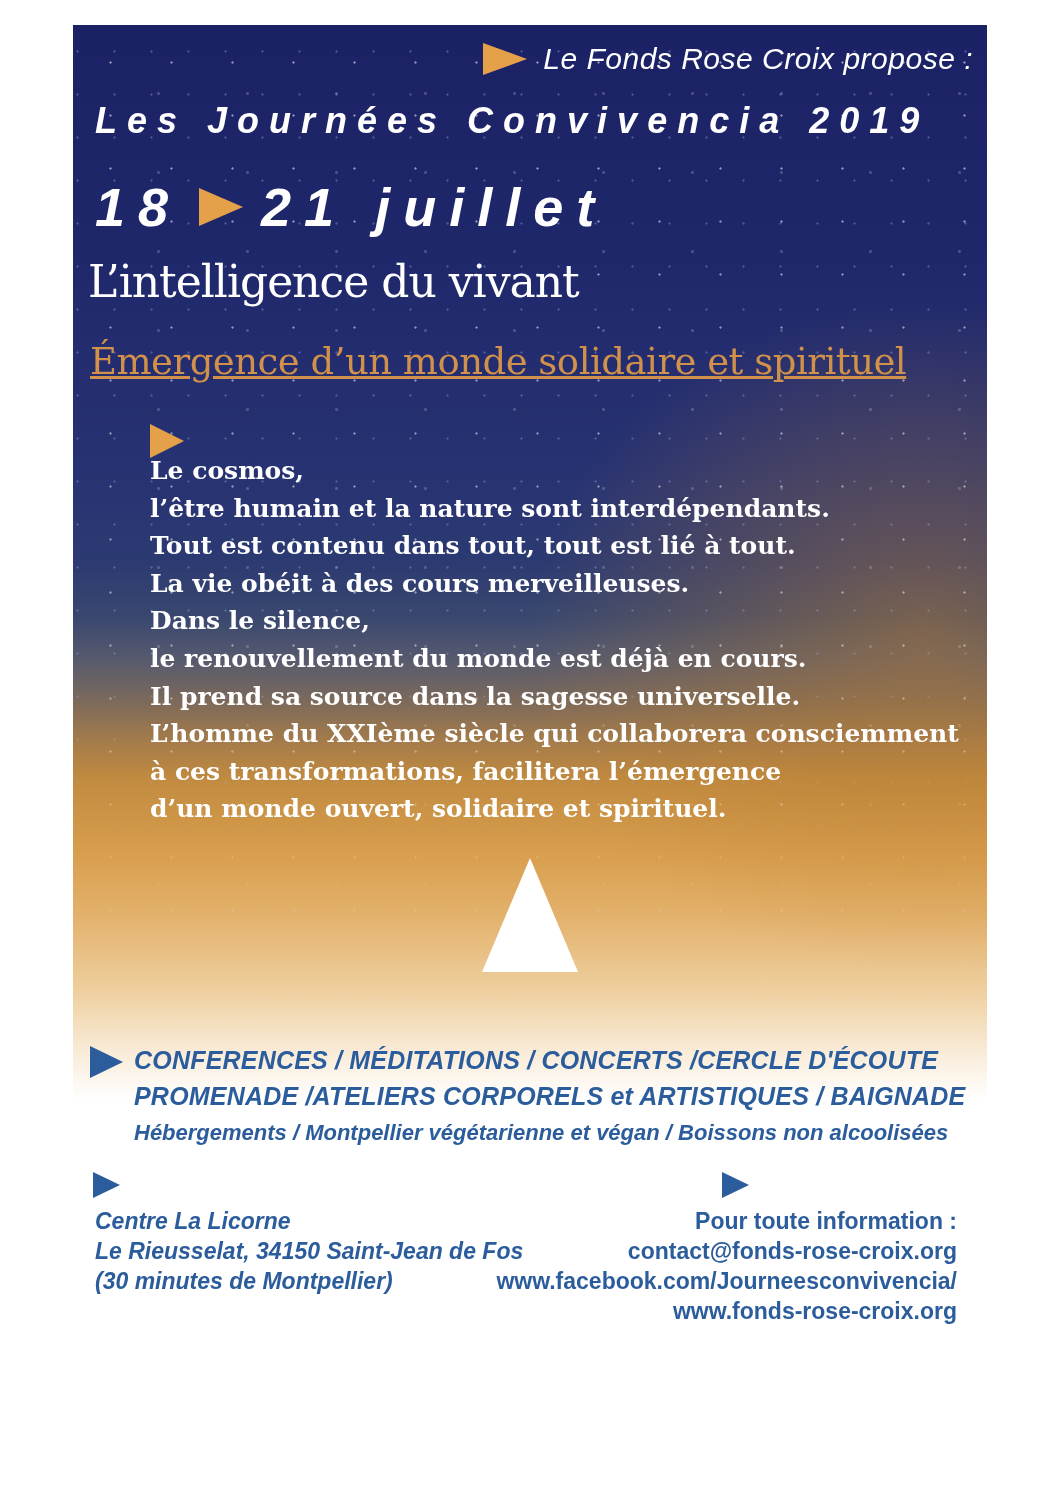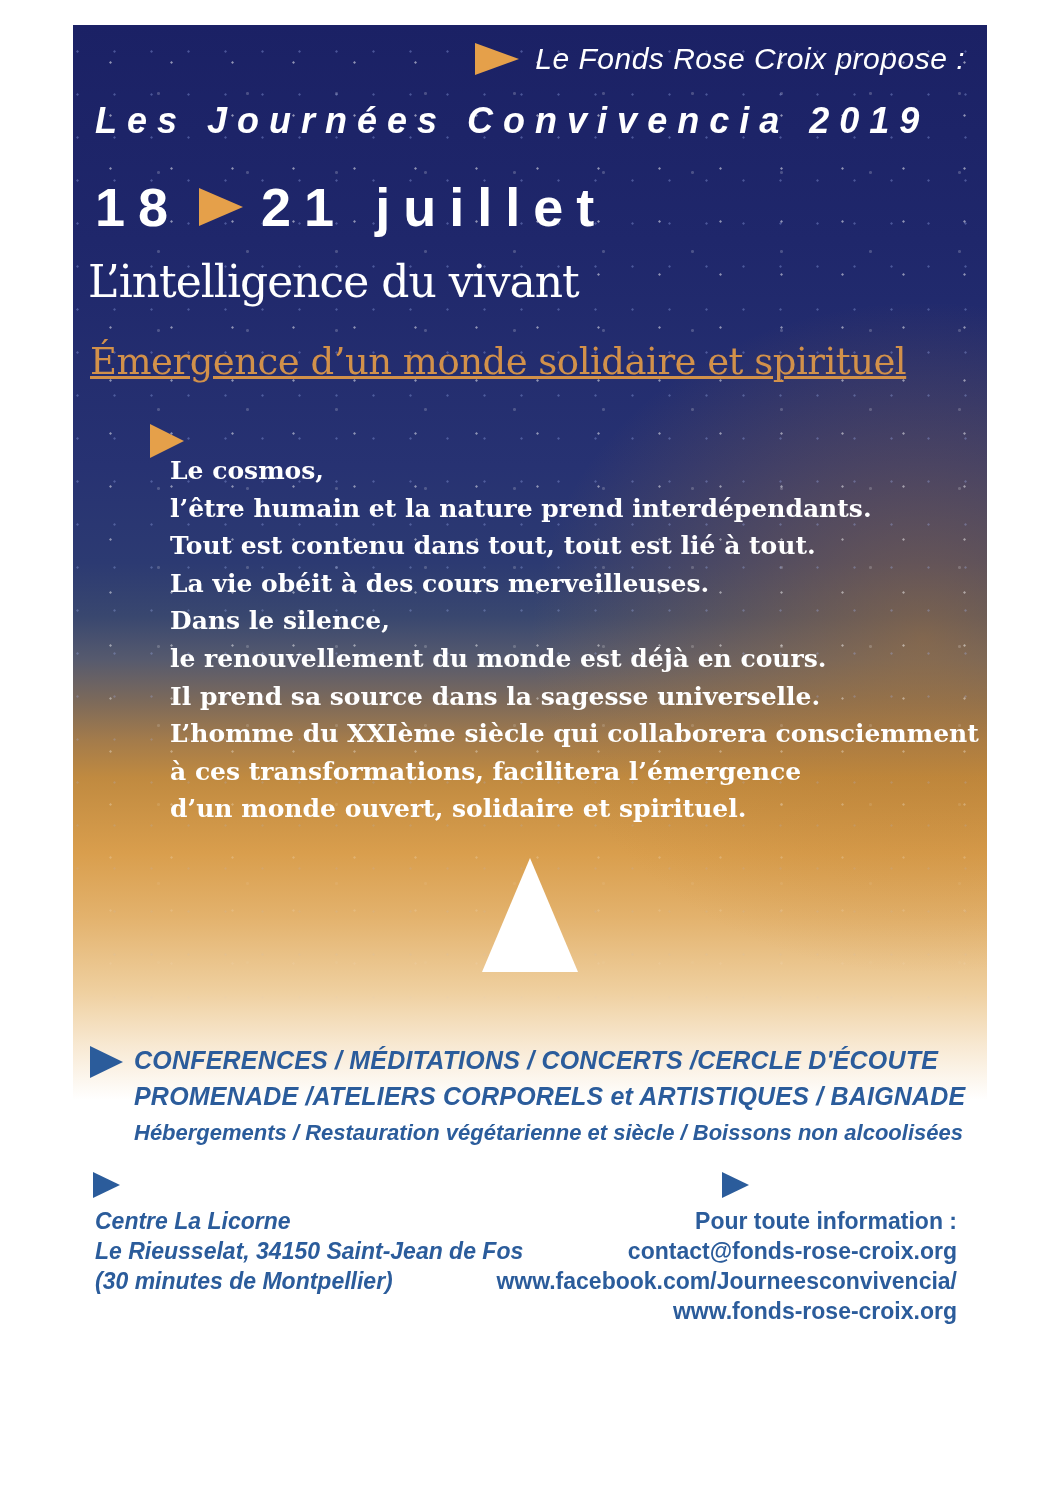--- a/index.html
+++ b/index.html
@@ -53,52 +53,52 @@
   .tri-blue-small { border-top:13px solid transparent; border-bottom:13px solid transparent; border-left:27px solid #2b5c9b; }
   .tri-up-white {
     position:absolute; left:482px; top:858px; width:0; height:0;
     border-left:48px solid transparent; border-right:48px solid transparent;
     border-bottom:114px solid #ffffff;
   }
 
   
   .proposer-row {
     position:absolute; left:73px; top:42px; width:892px;
-    display:flex; justify-content:flex-end; align-items:center; gap:16px;
+    display:flex; justify-content:flex-end; align-items:center; gap:16px;padding-left:8px;
   }
   .proposer-text {
     color:#ffffff; font-style:italic; font-size:30px; letter-spacing:0.5px; white-space:nowrap;
   }
   .event-title {
     position:absolute; left:95px; top:100px;
     color:#ffffff; font-weight:bold; font-style:italic;
     font-size:36px; letter-spacing:10px; white-space:nowrap;
   }
   .date-row {
     position:absolute; left:95px; top:176px;
     display:flex; align-items:center; gap:18px;
-    color:#ffffff; font-weight:bold; font-size:54px; letter-spacing:13px; white-space:nowrap;
+    color:#ffffff; font-weight:bold; font-size:54px; letter-spacing:13px; white-space:nowrap;font-style:italic;
   }
   .main-title {
     position:absolute; left:88px; top:256px;
     color:#ffffff; font-family:"DejaVu Serif", serif;
     font-size:44px; letter-spacing:-1px; white-space:nowrap;
   }
   .subtitle {
     position:absolute; left:90px; top:340px;
     color:#d2914a; font-family:"DejaVu Serif", serif;
     font-size:37px; letter-spacing:-0.5px; white-space:nowrap;text-decoration:underline;
   }
 
   
   .section-marker { position:absolute; left:150px; top:424px; }
   .intro-block {
     position:absolute; left:150px; top:452px; width:850px;
     color:#ffffff; font-family:"DejaVu Serif", serif; font-weight:bold;
-    font-size:25px; line-height:37.6px;margin-left:20px;
+    font-size:25px; line-height:37.6px;
   }
   .intro-block div { white-space:nowrap; }
 
   
   .activities-marker { position:absolute; left:90px; top:1046px; }
   .activities-block {
     position:absolute; left:134px; top:1042px; width:880px;
     color:#2b5c9b; font-weight:bold; font-style:italic;
   }
   .activities-line-caps { font-size:25px; line-height:36px; white-space:nowrap; letter-spacing:0.2px; }
@@ -139,40 +139,40 @@
   </div>
 
   <div class="main-title">L’intelligence du vivant</div>
   <div class="subtitle">Émergence d’un monde solidaire et spirituel</div>
 
   <div class="section-marker">
     <span class="tri-right tri-orange-small"></span>
   </div>
   <div class="intro-block">
     <div>Le cosmos,</div>
-    <div>l’être humain et la nature prend interdépendants.</div>
+    <div>l’être humain et la nature sont interdépendants.</div>
     <div>Tout est contenu dans tout, tout est lié à tout.</div>
     <div>La vie obéit à des cours merveilleuses.</div>
     <div>Dans le silence,</div>
     <div>le renouvellement du monde est déjà en cours.</div>
     <div>Il prend sa source dans la sagesse universelle.</div>
     <div>L’homme du XXIème siècle qui collaborera consciemment</div>
     <div>à ces transformations, facilitera l’émergence</div>
     <div>d’un monde ouvert, solidaire et spirituel.</div>
   </div>
 
   <div class="tri-up-white"></div>
 
   <div class="activities-marker">
     <span class="tri-right tri-blue"></span>
   </div>
   <div class="activities-block">
     <div class="activities-line-caps">CONFERENCES / MÉDITATIONS / CONCERTS /CERCLE D'ÉCOUTE</div>
     <div class="activities-line-caps">PROMENADE /ATELIERS CORPORELS et ARTISTIQUES / BAIGNADE</div>
-    <div class="activities-line-small">Hébergements / Restauration végétarienne et siècle / Boissons non alcoolisées</div>
+    <div class="activities-line-small">Hébergements / Montpellier végétarienne et végan / Boissons non alcoolisées</div>
   </div>
 
   <div class="venue-marker">
     <span class="tri-right tri-blue-small"></span>
   </div>
   <div class="venue-block">
     <div>Centre La Licorne</div>
     <div>Le Rieusselat, 34150 Saint-Jean de Fos</div>
     <div>(30 minutes de Montpellier)</div>
   </div>

